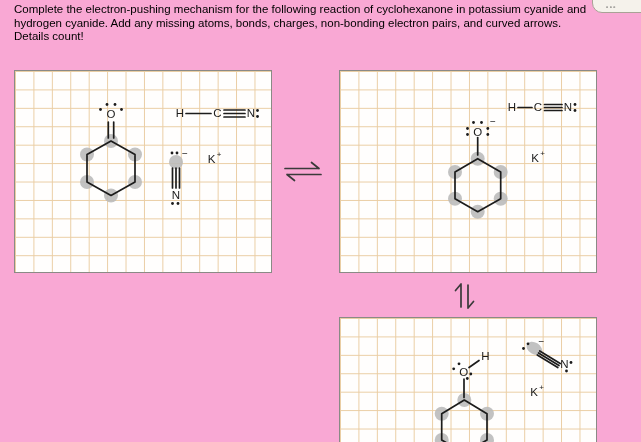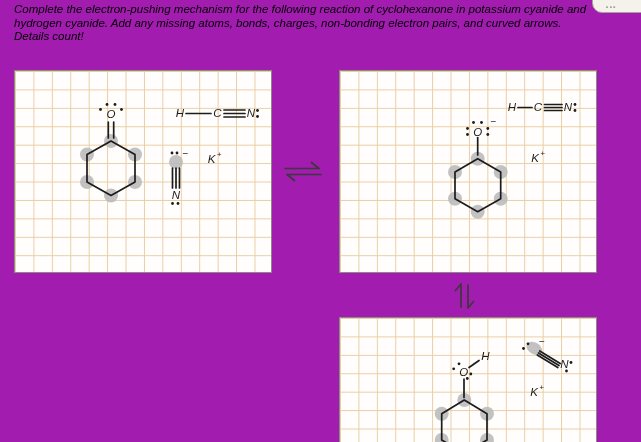--- a/index.html
+++ b/index.html
@@ -1,17 +1,17 @@
 <!DOCTYPE html>
 <html><head>
 <meta charset="utf-8">
 <style>
   html,body{margin:0;padding:0;background:#fff;}
-  .screen{position:relative;width:641px;height:442px;overflow:hidden;background:#a21caf;
-          font-family:"Liberation Sans",sans-serif;font-style:italic;}
+  .screen{position:relative;width:641px;height:442px;overflow:hidden;background:#f9a8d4;
+          font-family:"Liberation Sans",sans-serif;}
   .prompt{position:absolute;left:14px;top:3px;width:574px;font-size:11.5px;line-height:13.5px;
           color:#000;}
   .partial-button{position:absolute;left:592px;top:-10px;width:84px;height:21px;
           background:#f5f2eb;border:1px solid #a9a296;border-radius:10px;}
   .partial-button span{position:absolute;left:13px;bottom:2px;font-size:6px;letter-spacing:1.5px;color:#333;}
   .pad{position:absolute;box-sizing:border-box;background-color:#fffefd;
        background-image:linear-gradient(to right,#eacda3 1px,transparent 1px),
                         linear-gradient(to bottom,#eacda3 1px,transparent 1px);
        background-size:18.43px 18.43px;
        border:1px solid #8a8a86;}

